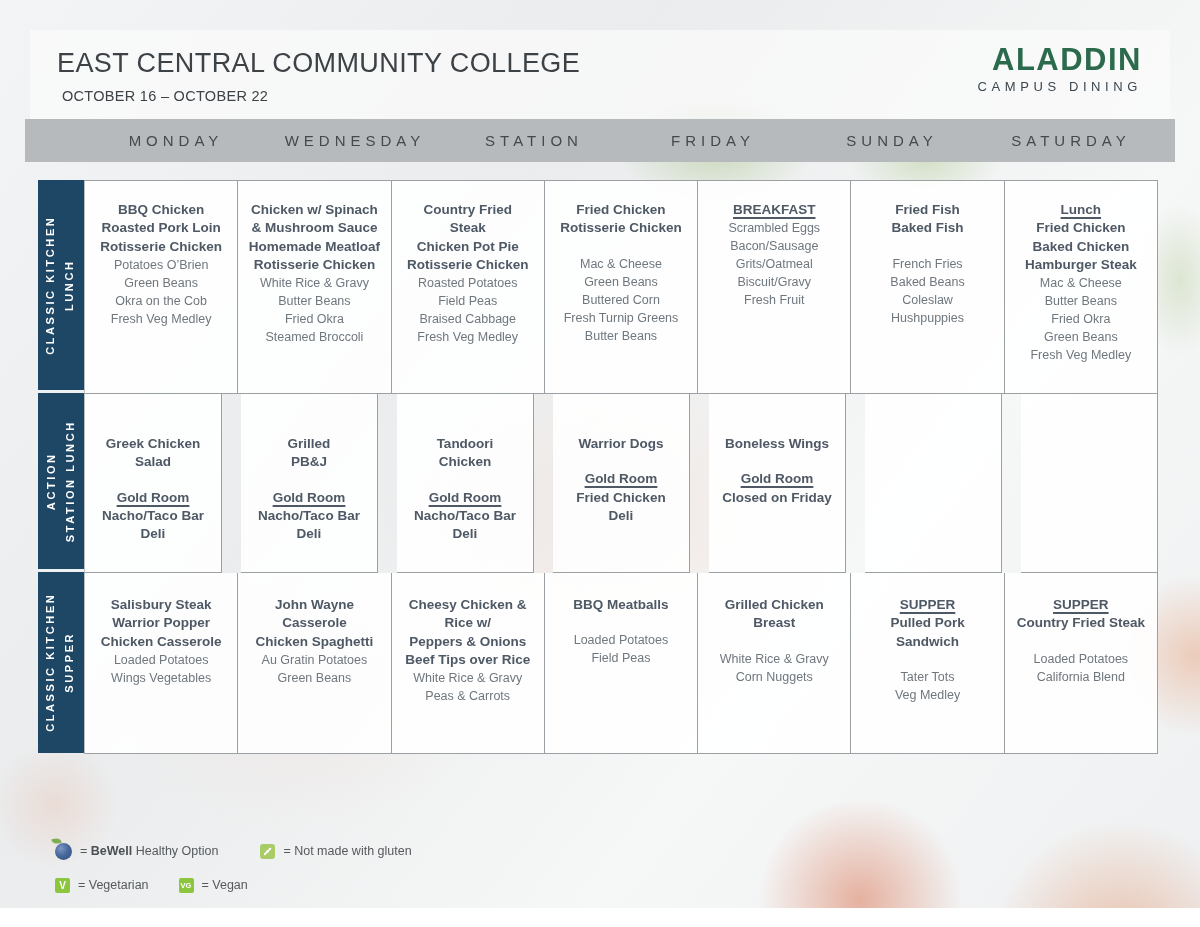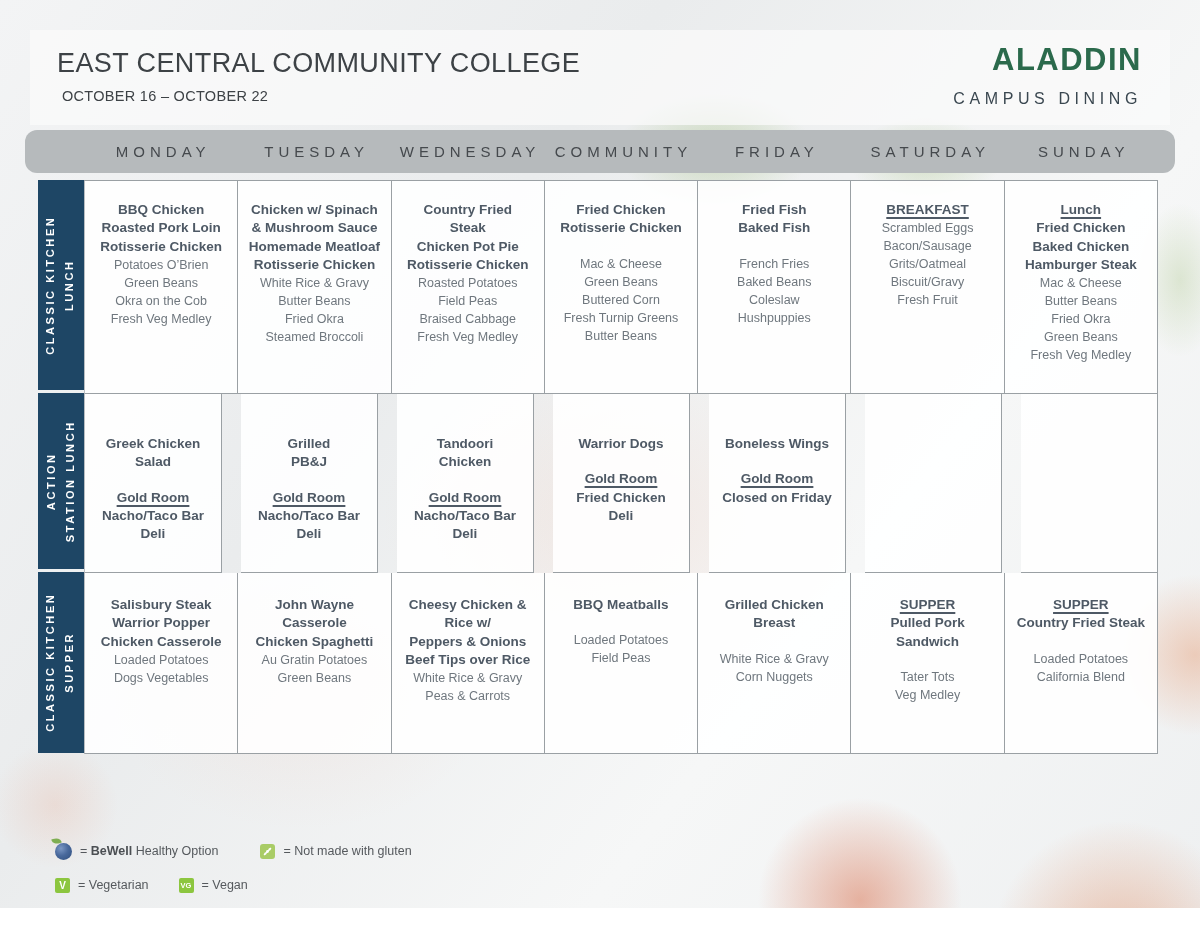--- a/index.html
+++ b/index.html
@@ -19,23 +19,23 @@
       linear-gradient(128deg,#f3f4f5 0%,#eaeced 35%,#f6f7f7 68%,#eef0f1 100%);
   }
   
   .header{position:absolute;left:30px;top:30px;width:1140px;height:95px;
     background:rgba(251,251,251,.72);}
   .title{position:absolute;left:27px;top:18px;font-size:27px;color:#3d4246;
     font-weight:400;letter-spacing:.4px;}
   .daterange{position:absolute;left:32px;top:58px;font-size:14.5px;color:#3d4246;letter-spacing:.3px;}
   .brand{position:absolute;right:28px;top:14px;text-align:right;}
   .brand-name{font-size:31px;font-weight:600;letter-spacing:1.5px;color:#2b6a4c;line-height:1.05;}
-  .brand-tag{font-size:16px;letter-spacing:4.6px;color:#3a4750;margin-top:13px;font-weight:500;}
+  .brand-tag{font-size:13px;letter-spacing:4.6px;color:#3a4750;margin-top:2px;font-weight:500;}
   
-  .daybar{position:absolute;left:25px;top:130px;width:1150px;height:43px;background:#b6babc;border-radius:12px;}
+  .daybar{position:absolute;left:25px;top:119px;width:1150px;height:43px;background:#b6babc;}
   .daycols{position:absolute;left:59px;top:0;width:1074px;height:43px;display:flex;}
   .daycol{flex:1 1 0;display:flex;align-items:center;justify-content:center;
     font-size:15px;letter-spacing:5px;color:#45494d;text-indent:5px;}
   
   .menu{position:absolute;left:38px;top:180px;width:1120px;display:flex;}
   .labelcol{width:46px;flex:0 0 46px;display:flex;flex-direction:column;}
   .lblock{position:relative;background:#1e4665;box-sizing:border-box;}
   .lblock.gapline{border-bottom:3px solid #eef0f1;}
   .vlabel{position:absolute;inset:0;display:flex;align-items:center;justify-content:center;}
   .vlabel-inner{transform:rotate(-90deg);white-space:nowrap;text-align:center;
@@ -80,26 +80,25 @@
     <div class="daterange">OCTOBER 16 – OCTOBER 22</div>
     <div class="brand">
       <div class="brand-name">ALADDIN</div>
       <div class="brand-tag">CAMPUS DINING</div>
     </div>
   </div>
 
   <div class="daybar">
     <div class="daycols" id="daycols">
         <div class="daycol">MONDAY</div>
-        <div class="daycol">TUESDAY</div>
         <div class="daycol">WEDNESDAY</div>
-        <div class="daycol">COMMUNITY</div>
+        <div class="daycol">STATION</div>
         <div class="daycol">FRIDAY</div>
+        <div class="daycol">SUNDAY</div>
         <div class="daycol">SATURDAY</div>
-        <div class="daycol">SUNDAY</div>
       </div>
   </div>
 
   <div class="menu">
     <div class="labelcol" id="labelcol">
         <div class="lblock gapline" style="height: 213px;">
           <div class="vlabel">
             <div class="vlabel-inner">
               <span>CLASSIC KITCHEN</span>
               <span>LUNCH</span>
@@ -174,45 +173,45 @@
             <div class="block spacer"></div>
             <div class="block regular">
               <div class="line">Mac &amp; Cheese</div>
               <div class="line">Green Beans</div>
               <div class="line">Buttered Corn</div>
               <div class="line">Fresh Turnip Greens</div>
               <div class="line">Butter Beans</div>
             </div>
           </div>
           <div class="cell">
-            <div class="block bold">
-              <div class="line">Fried Fish</div>
-              <div class="line">Baked Fish</div>
-            </div>
-            <div class="block spacer"></div>
-            <div class="block regular">
-              <div class="line">French Fries</div>
-              <div class="line">Baked Beans</div>
-              <div class="line">Coleslaw</div>
-              <div class="line">Hushpuppies</div>
-            </div>
-          </div>
-          <div class="cell">
             <div class="block heading">
               <div class="line">BREAKFAST</div>
             </div>
             <div class="block regular">
               <div class="line">Scrambled Eggs</div>
               <div class="line">Bacon/Sausage</div>
               <div class="line">Grits/Oatmeal</div>
               <div class="line">Biscuit/Gravy</div>
               <div class="line">Fresh Fruit</div>
             </div>
           </div>
           <div class="cell">
+            <div class="block bold">
+              <div class="line">Fried Fish</div>
+              <div class="line">Baked Fish</div>
+            </div>
+            <div class="block spacer"></div>
+            <div class="block regular">
+              <div class="line">French Fries</div>
+              <div class="line">Baked Beans</div>
+              <div class="line">Coleslaw</div>
+              <div class="line">Hushpuppies</div>
+            </div>
+          </div>
+          <div class="cell">
             <div class="block heading">
               <div class="line">Lunch</div>
             </div>
             <div class="block bold">
               <div class="line">Fried Chicken</div>
               <div class="line">Baked Chicken</div>
               <div class="line">Hamburger Steak</div>
             </div>
             <div class="block regular">
               <div class="line">Mac &amp; Cheese</div>
@@ -296,21 +295,21 @@
         </div>
         <div class="grow r3" style="height: 181px;">
           <div class="cell">
             <div class="block bold">
               <div class="line">Salisbury Steak</div>
               <div class="line">Warrior Popper</div>
               <div class="line">Chicken Casserole</div>
             </div>
             <div class="block regular">
               <div class="line">Loaded Potatoes</div>
-              <div class="line">Dogs Vegetables</div>
+              <div class="line">Wings Vegetables</div>
             </div>
           </div>
           <div class="cell">
             <div class="block bold">
               <div class="line">John Wayne</div>
               <div class="line">Casserole</div>
               <div class="line">Chicken Spaghetti</div>
             </div>
             <div class="block regular">
               <div class="line">Au Gratin Potatoes</div>

